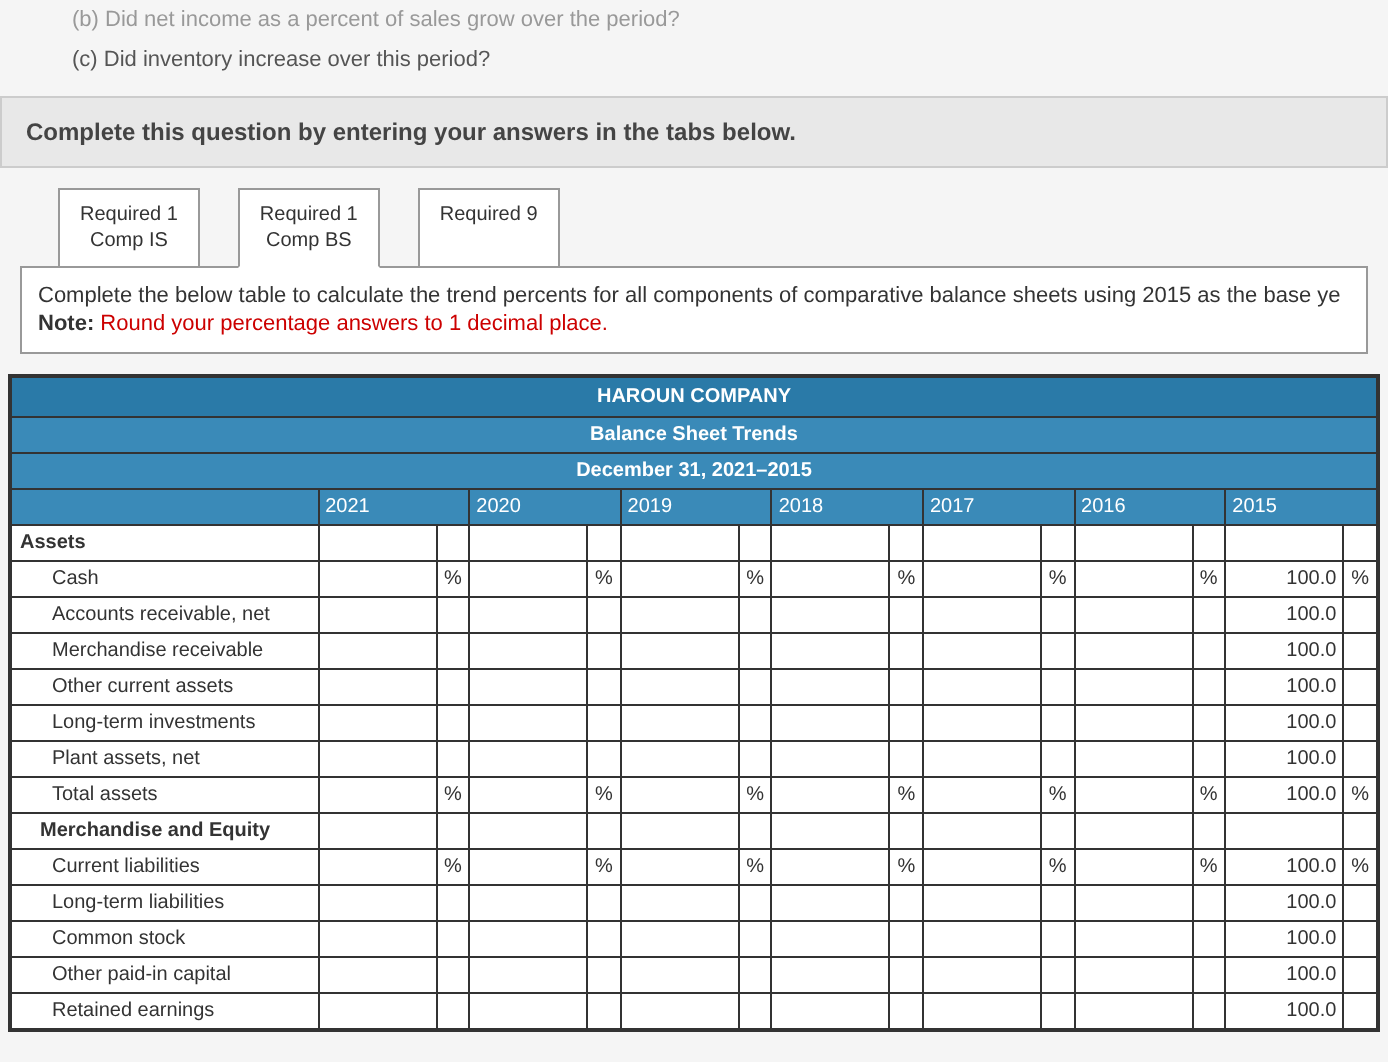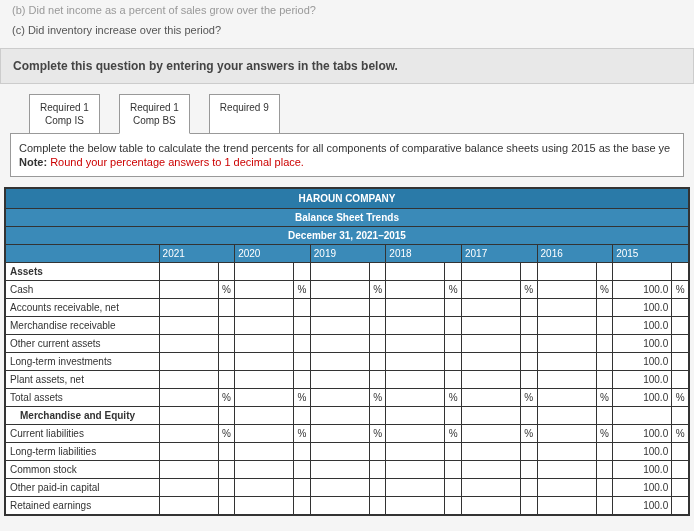--- a/index.html
+++ b/index.html
@@ -1,33 +1,33 @@
 <!DOCTYPE html>
 <html><head>
 <meta charset="utf-8">
 <style>
 * { margin: 0; padding: 0; box-sizing: border-box; }
 body { font-family: Arial, sans-serif; font-size: 11px; background: #f5f5f5; color: #333; width: 694px; }
-.top-text { padding: 4px 12px; color: #555; font-size: 11px; }
+.top-text { padding: 4px 36px; color: #555; font-size: 11px; }
 .instruction-bar { background: #e8e8e8; padding: 10px 12px; margin: 8px 0; font-weight: bold; font-size: 12px; color: #444; border: 1px solid #ccc; }
 .tabs { display: flex; margin: 10px 0 0 10px; }
 .tab { border: 1px solid #999; padding: 6px 10px; background: #fff; text-align: center; font-size: 10px; line-height: 1.3; color: #333; cursor: pointer; margin-left: 19px; }
 .tab.active { background: #fff; border-bottom: 1px solid #fff; position: relative; z-index: 2; }
 .tab-content { border: 1px solid #999; margin: -1px 10px 10px 10px; padding: 8px; background: #fff; }
 .tab-instruction { font-size: 11px; color: #333; margin-bottom: 2px; }
 .tab-note { font-size: 11px; color: #333; }
 .tab-note b { color: #333; }
 .red { color: #c00; }
 .table-wrap { margin: 10px 4px; border: 1px solid #333; }
 table { border-collapse: collapse; width: 100%; table-layout: fixed; }
 th, td { border: 1px solid #333; padding: 2px 3px; font-size: 10px; height: 18px; }
 .hdr-title { background: #2a7aa8; color: #fff; text-align: center; font-weight: bold; padding: 4px; }
 .hdr-sub { background: #3a8ab8; color: #fff; text-align: center; font-weight: bold; padding: 3px; }
 .hdr-year { background: #3a8ab8; color: #fff; text-align: left; font-weight: normal; padding: 3px; }
-.row-label { background: #fff; font-size: 10px; padding-left: 4px; }
+.row-label { background: #fff; font-size: 10px; padding-left: 20px; }
 .row-heading { font-weight: bold; background: #fff; padding-left: 4px; margin-left: 12px; }
 .row-subheading { font-weight: bold; background: #fff; padding-left: 14px; }
 .input-cell { background: #fff; position: relative; }
 .input-cell input { width: 100%; border: none; background: transparent; font-size: 10px; text-align: right; padding-right: 2px; }
 .pct-cell { background: #fff; text-align: center; width: 14px; font-size: 10px; }
 .base-cell { background: #fff; text-align: right; padding-right: 3px; }
 .col-label { width: 130px; }
 .col-yr { width: 50px; }
 .col-pct { width: 14px; }
 .partial-text { color: #999; }

